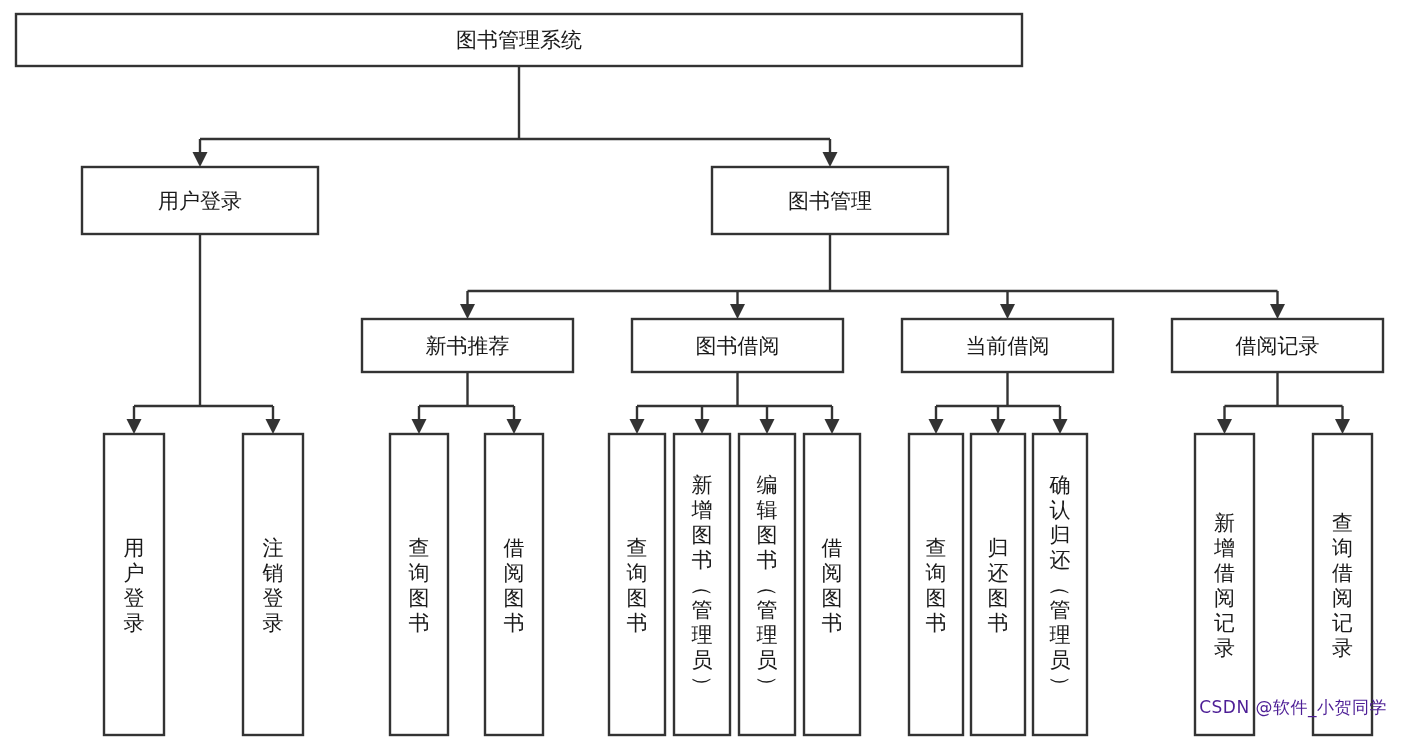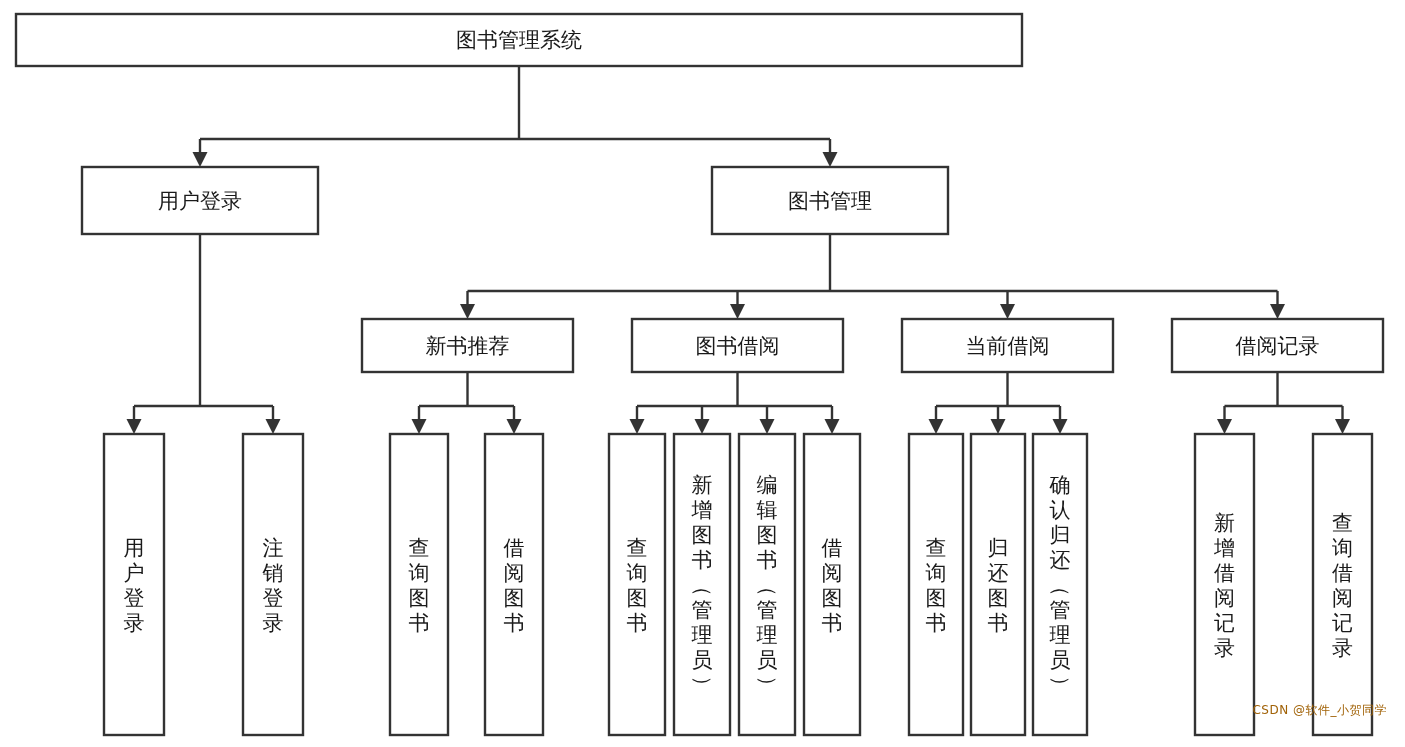--- a/index.html
+++ b/index.html
@@ -51,22 +51,22 @@
   }
   .arrow-head {
     fill: #333333;
     stroke: none;
   }
   .watermark {
     position: absolute;
     right: 18px;
     bottom: 6px;
     font-family: "DejaVu Sans", "Liberation Sans", sans-serif;
-    font-size: 12px;
-    color: #a16207;
+    font-size: 17px;
+    color: #4c1d95;
     letter-spacing: 0.5px;
     white-space: nowrap;
     pointer-events: none;
   }
 </style>
 </head>
 <body>
 
 <div id="diagram-root">
   <svg class="diagram" viewBox="0 0 1405 747" xmlns="http://www.w3.org/2000/svg">

